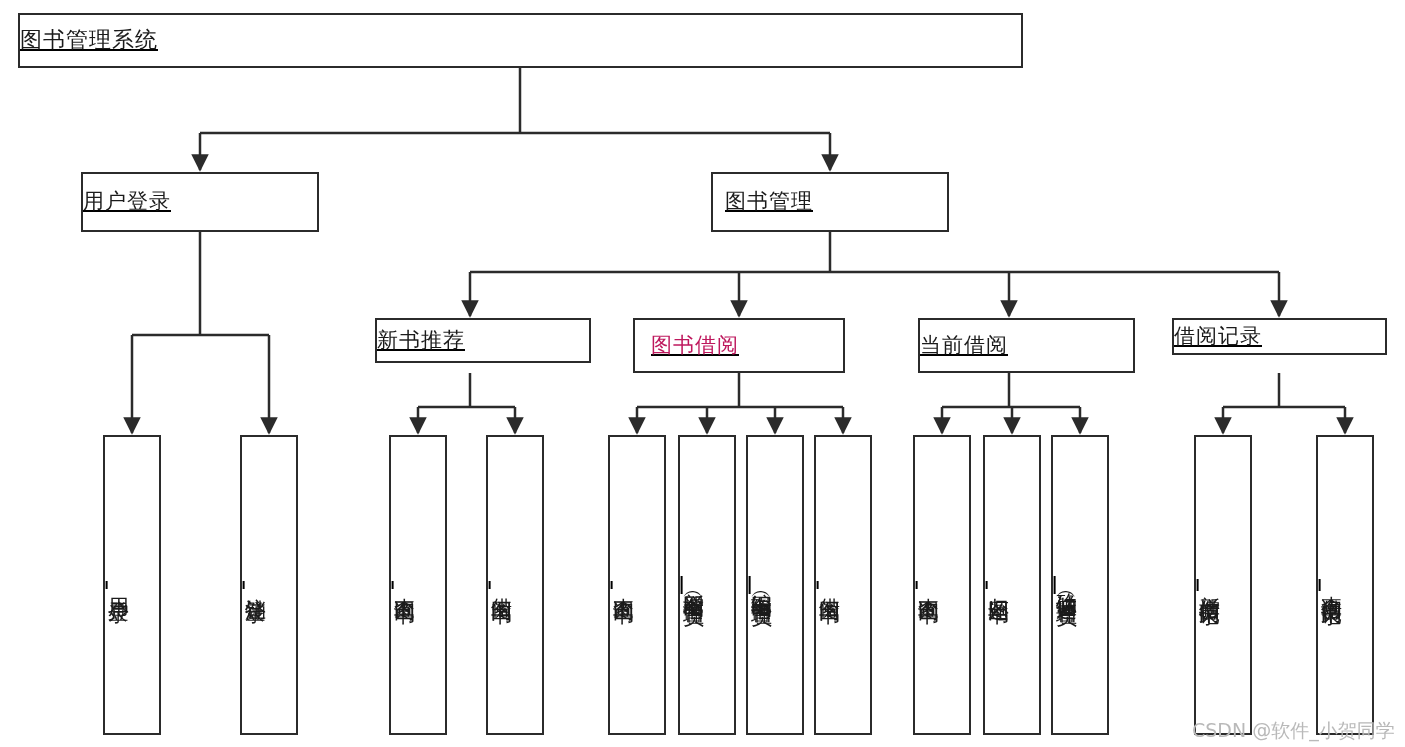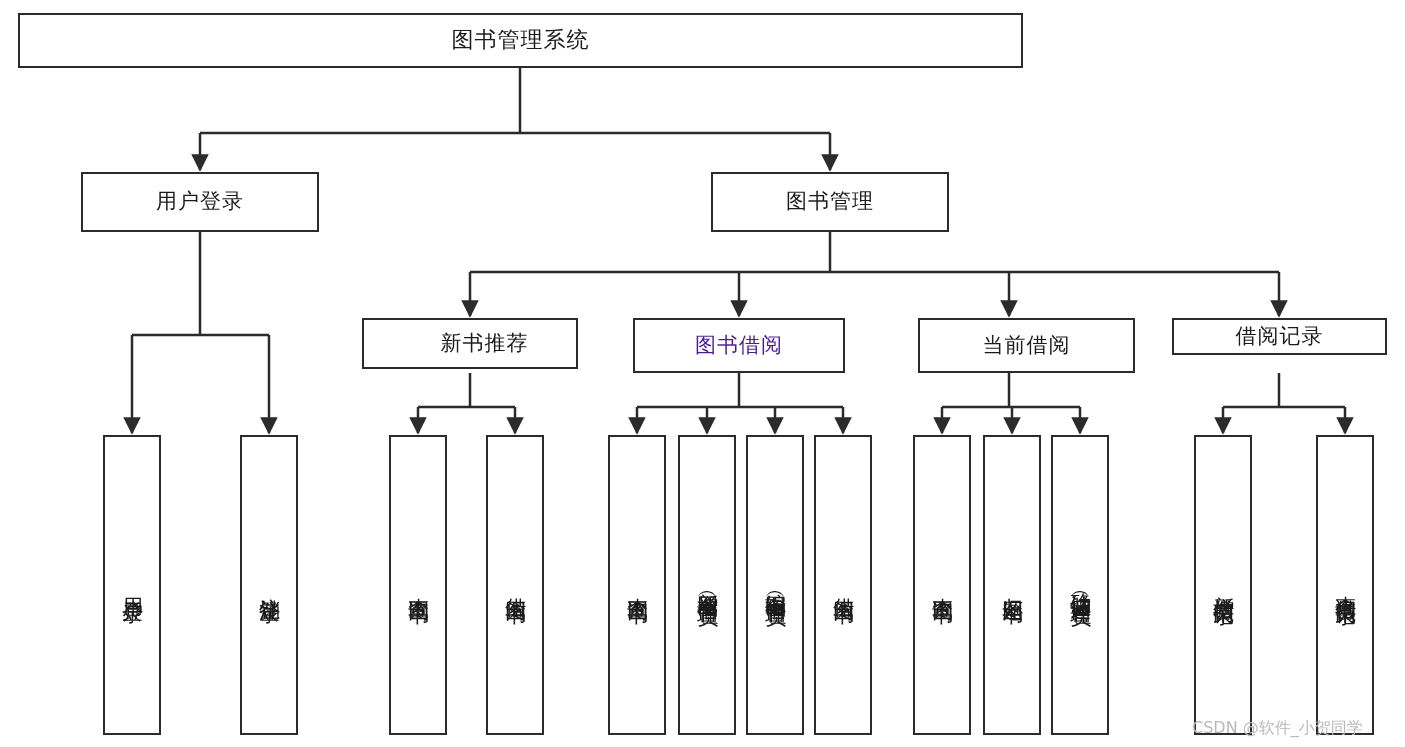--- a/index.html
+++ b/index.html
@@ -25,21 +25,22 @@
     width: 1405px;
     height: 747px;
   }
   .node-box {
     position: absolute;
     box-sizing: border-box;
     background: #ffffff;
     border: 2px solid #2b2b2b;
     display: flex;
     align-items: center;
-    justify-content: center;
+    justify-content: flex-start;
+    text-decoration: underline;
   }
   .node-label-h {
     font-size: 21px;
     color: #1b1b1b;
     letter-spacing: 1px;
     line-height: 1.1;
     white-space: nowrap;
     text-align: center;
   }
   .node-label-v {
@@ -48,21 +49,21 @@
     line-height: 1.22;
     writing-mode: vertical-rl;
     text-orientation: upright;
     letter-spacing: 2px;
     text-align: center;
     white-space: nowrap;
   }
   .node-root .node-label-h { font-size: 22px; }
   .watermark {
     position: absolute;
-    font-size: 16px;
+    font-size: 19px;
     color: #b9b9b9;
     white-space: nowrap;
     pointer-events: none;
   }
 </style>
 </head>
 <body>
 
 <div id="diagram-root">
 
@@ -110,27 +111,27 @@
   </svg>
 
   <div id="nodes-layer">
       <div class="node-box node-root" style="left: 18px; top: 13px; width: 1005px; height: 55px; border-color: rgb(43, 43, 43); background: rgb(255, 255, 255);">
         <div class="node-label-h" style="color: rgb(27, 27, 27);">图书管理系统</div>
       </div>
       <div class="node-box" style="left: 81px; top: 172px; width: 238px; height: 60px; border-color: rgb(43, 43, 43); background: rgb(255, 255, 255);">
         <div class="node-label-h" style="color: rgb(27, 27, 27);">用户登录</div>
       </div>
       <div class="node-box" style="left: 711px; top: 172px; width: 238px; height: 60px; border-color: rgb(43, 43, 43); background: rgb(255, 255, 255);">
-        <div class="node-label-h" style="color: rgb(27, 27, 27);">图书管理</div>
+        <div class="node-label-h" style="color: rgb(27, 27, 27); margin-left: 12px;">图书管理</div>
       </div>
-      <div class="node-box" style="left: 362px; top: 318px; width: 216px; height: 51px; border-color: rgb(43, 43, 43); background: rgb(255, 255, 255); padding-left: 29px;">
+      <div class="node-box" style="left: 375px; top: 318px; width: 216px; height: 45px; border-color: rgb(43, 43, 43); background: rgb(255, 255, 255);">
         <div class="node-label-h" style="color: rgb(27, 27, 27);">新书推荐</div>
       </div>
       <div class="node-box" style="left: 633px; top: 318px; width: 212px; height: 55px; border-color: rgb(43, 43, 43); background: rgb(255, 255, 255);">
-        <div class="node-label-h" style="color: #4c1d95;">图书借阅</div>
+        <div class="node-label-h" style="color: #be185d; margin-left: 16px;">图书借阅</div>
       </div>
       <div class="node-box" style="left: 901px; top: 318px; width: 217px; height: 55px; border-color: rgb(43, 43, 43); background: rgb(255, 255, 255); margin-left: 17px;">
         <div class="node-label-h" style="color: rgb(27, 27, 27);">当前借阅</div>
       </div>
       <div class="node-box" style="left: 1172px; top: 318px; width: 215px; height: 37px; border-color: rgb(43, 43, 43); background: rgb(255, 255, 255);">
         <div class="node-label-h" style="color: rgb(27, 27, 27);">借阅记录</div>
       </div>
       <div class="node-box" style="left: 103px; top: 435px; width: 58px; height: 300px; border-color: rgb(43, 43, 43); background: rgb(255, 255, 255);">
         <div class="node-label-v" style="color: rgb(27, 27, 27);">用户登录</div>
       </div>

